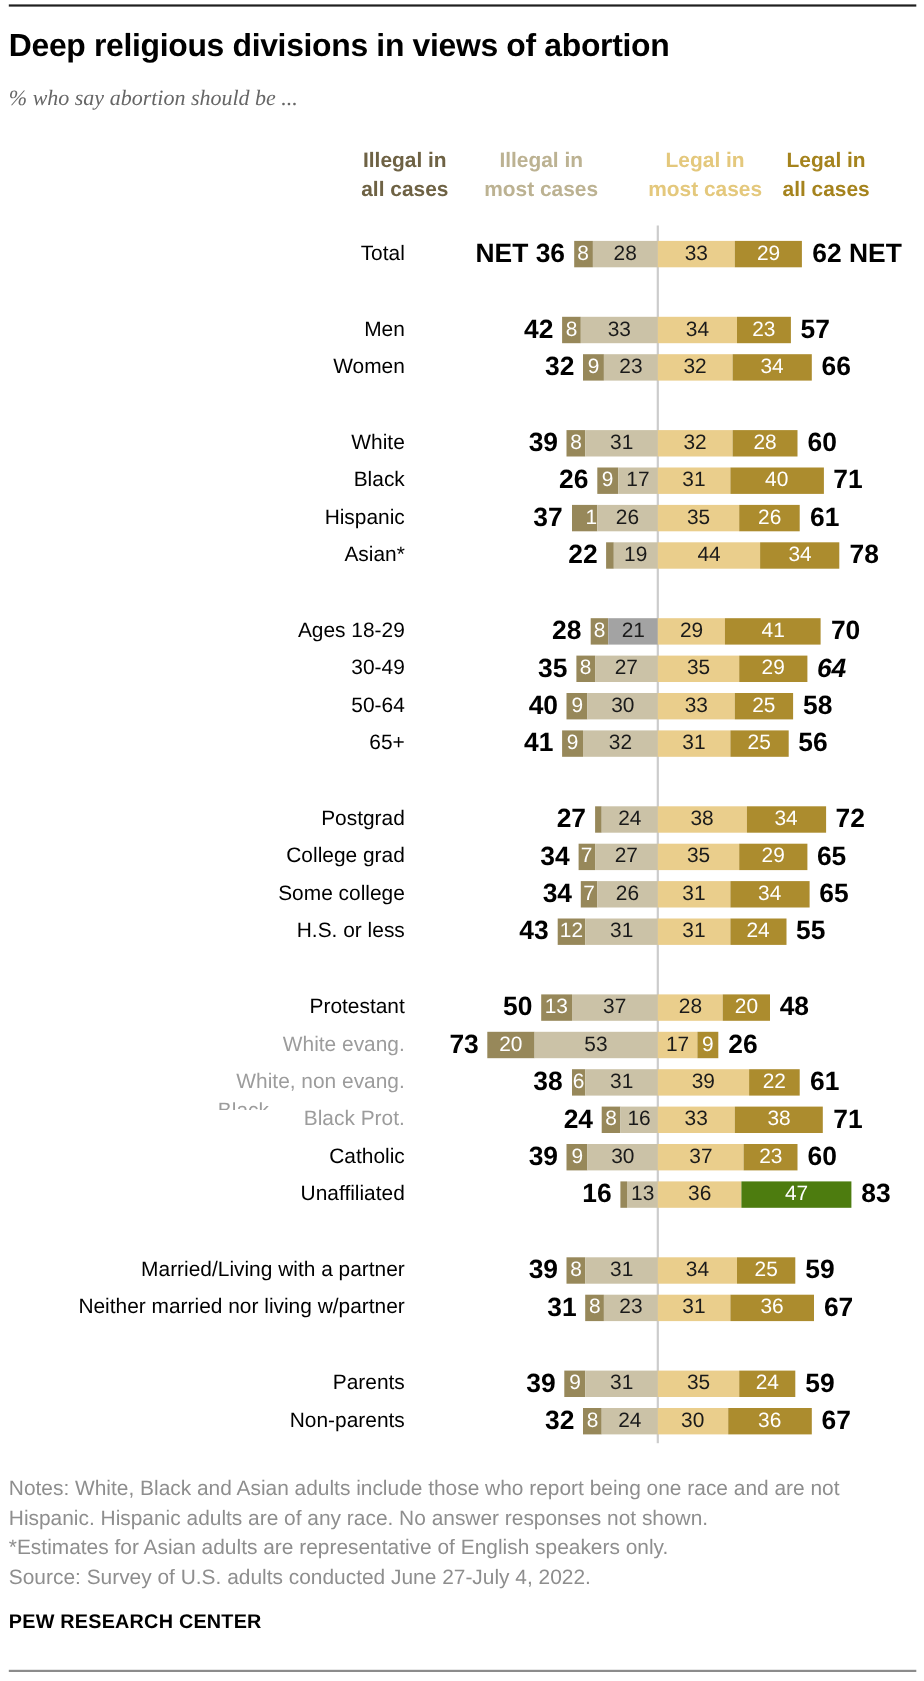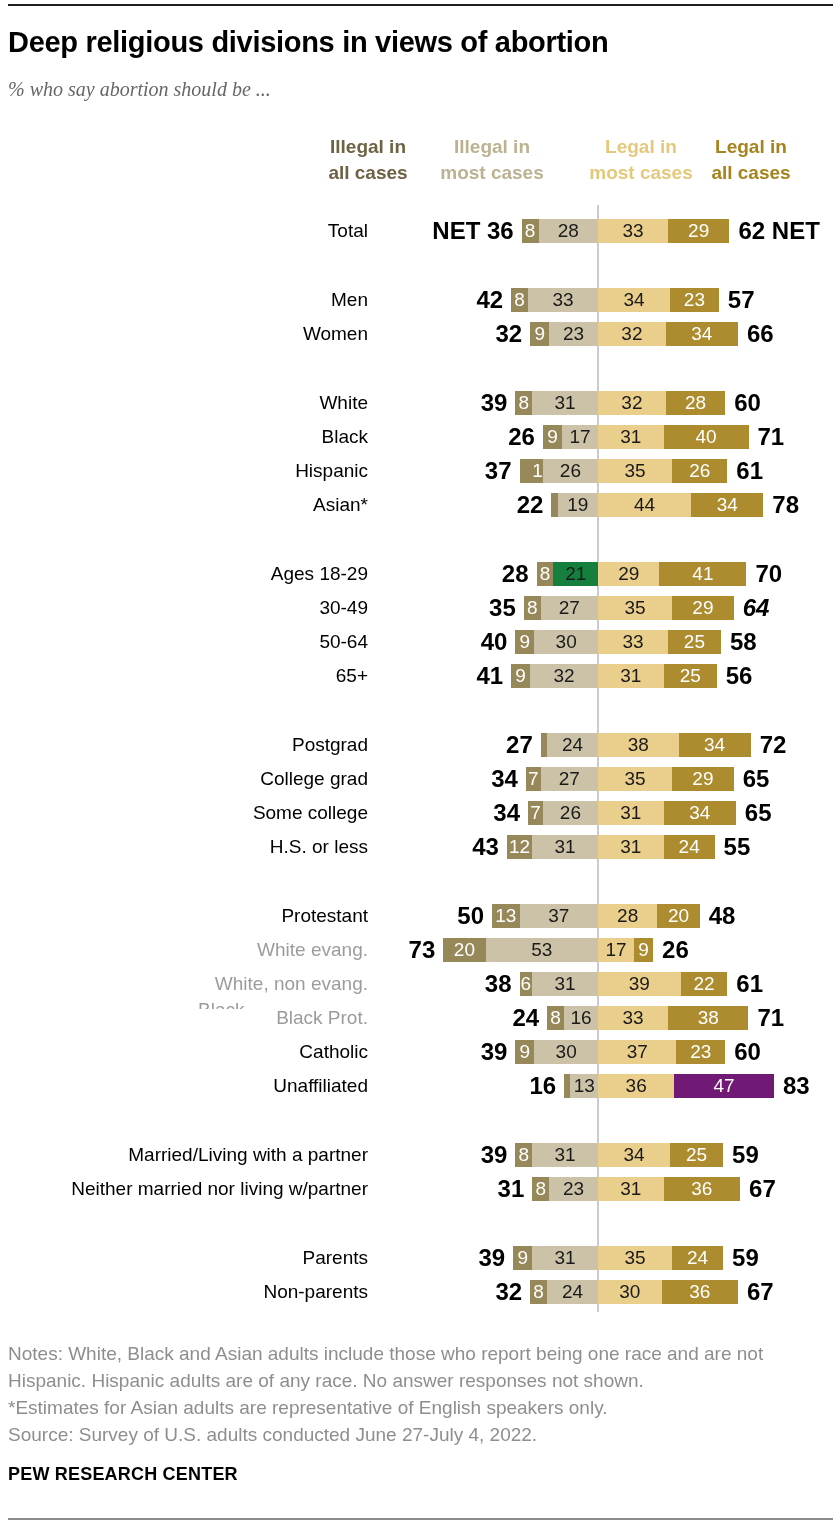--- a/index.html
+++ b/index.html
@@ -181,21 +181,21 @@
         </div>
         <div class="net" style="left: 772.36px;">78</div>
       </div>
       <div class="row" style="top: 557px;">
         <div class="row-label">Ages 18-29</div>
         <div class="net" style="right: 311.48px;">28</div>
         <div class="bar" style="left: 536.52px;">
           <div class="seg" style="width: 16.96px; background: rgb(151, 136, 90);">
             <span style="color: rgb(255, 255, 255);">8</span>
           </div>
-          <div class="seg" style="width: 44.52px; background: #15803d;">
+          <div class="seg" style="width: 44.52px; background: #a3a3a3;">
             <span style="color: rgb(26, 26, 26);">21</span>
           </div>
           <div class="seg" style="width: 61.48px; background: rgb(234, 206, 140);">
             <span style="color: rgb(26, 26, 26);">29</span>
           </div>
           <div class="seg" style="width: 86.92px; background: rgb(172, 140, 46);">
             <span style="color: rgb(255, 255, 255);">41</span>
           </div>
         </div>
         <div class="net" style="left: 755.4px;">70</div>
@@ -430,21 +430,21 @@
         <div class="row-label">Unaffiliated</div>
         <div class="net" style="right: 283.92px;">16</div>
         <div class="bar" style="left: 564.08px;">
           <div class="seg" style="width: 6.36px; background: rgb(151, 136, 90);"></div>
           <div class="seg" style="width: 27.56px; background: rgb(203, 194, 167);">
             <span style="color: rgb(26, 26, 26);">13</span>
           </div>
           <div class="seg" style="width: 76.32px; background: rgb(234, 206, 140);">
             <span style="color: rgb(26, 26, 26);">36</span>
           </div>
-          <div class="seg" style="width: 99.64px; background: #701a75;">
+          <div class="seg" style="width: 99.64px; background: #4d7c0f;">
             <span style="color: rgb(255, 255, 255);">47</span>
           </div>
         </div>
         <div class="net" style="left: 782.96px;">83</div>
       </div>
       <div class="row" style="top: 1138px;">
         <div class="row-label">Married/Living with a partner</div>
         <div class="net" style="right: 332.68px;">39</div>
         <div class="bar" style="left: 515.32px;">
           <div class="seg" style="width: 16.96px; background: rgb(151, 136, 90);">

